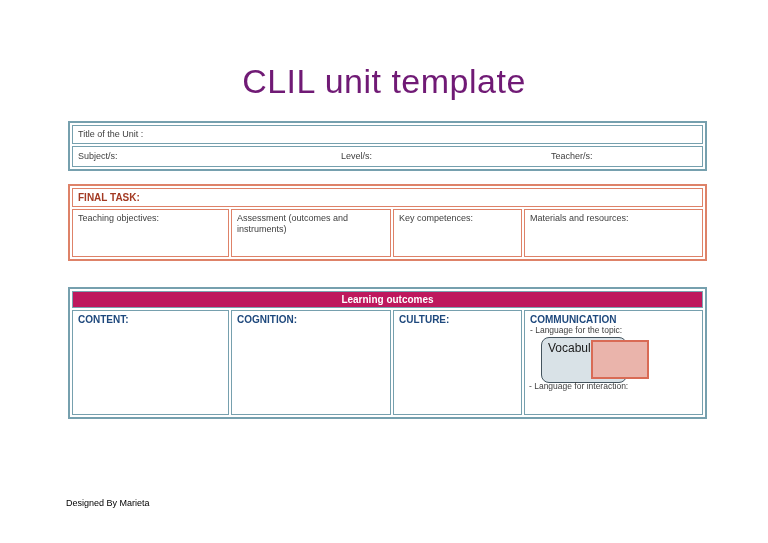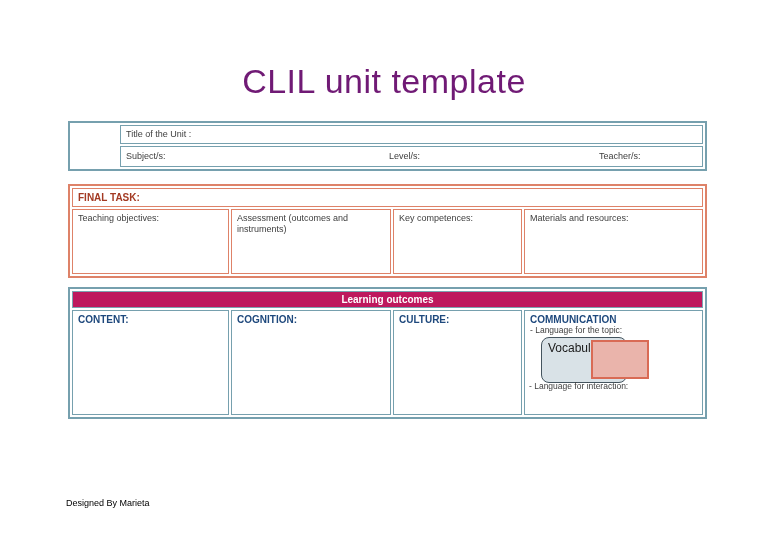--- a/index.html
+++ b/index.html
@@ -39,36 +39,36 @@
     font-size: 9px;
     line-height: 11px;
     color: #404040;
     background: #fff;
   }
   .cell.teal-c  { border: 1px solid #76A0AE; }
   .cell.coral-c { border: 1px solid #DE8268; }
 
   
   #unit-info { top: 121px; }
-  #unit-info .trow { height: 19px; display: flex; align-items: center; margin-left: 48px; }
+  #unit-info .trow { height: 19px; display: flex; align-items: center; }
   #unit-info .trow2 { height: 21px; }
   #unit-info .seg { padding-left: 5px; display: flex; align-items: center; height: 100%; }
   .seg-subject { flex: 0 0 263px; }
   .seg-level   { flex: 0 0 210px; }
   .seg-teacher { flex: 1; }
 
   
   #final-task { top: 184px; }
   #final-task .ft-header {
     height: 19px;
     display: flex; align-items: center;
     font-size: 10px; font-weight: bold;
     color: #A33A23;
   }
-  #final-task .row .cell { height: 65px; }
+  #final-task .row .cell { height: 48px; }
 
   
   #learning-outcomes { top: 287px; }
   #learning-outcomes .lo-header {
     height: 17px;
     background: #be185d;
     border: 1px solid #7BA4B1;
     color: #ffffff;
     font-size: 10px; font-weight: bold;
     display: flex; align-items: center; justify-content: center;

